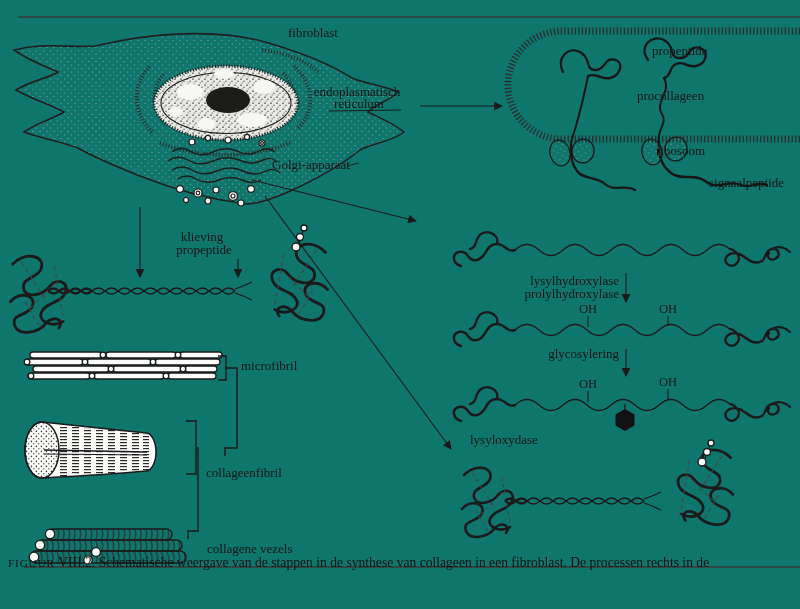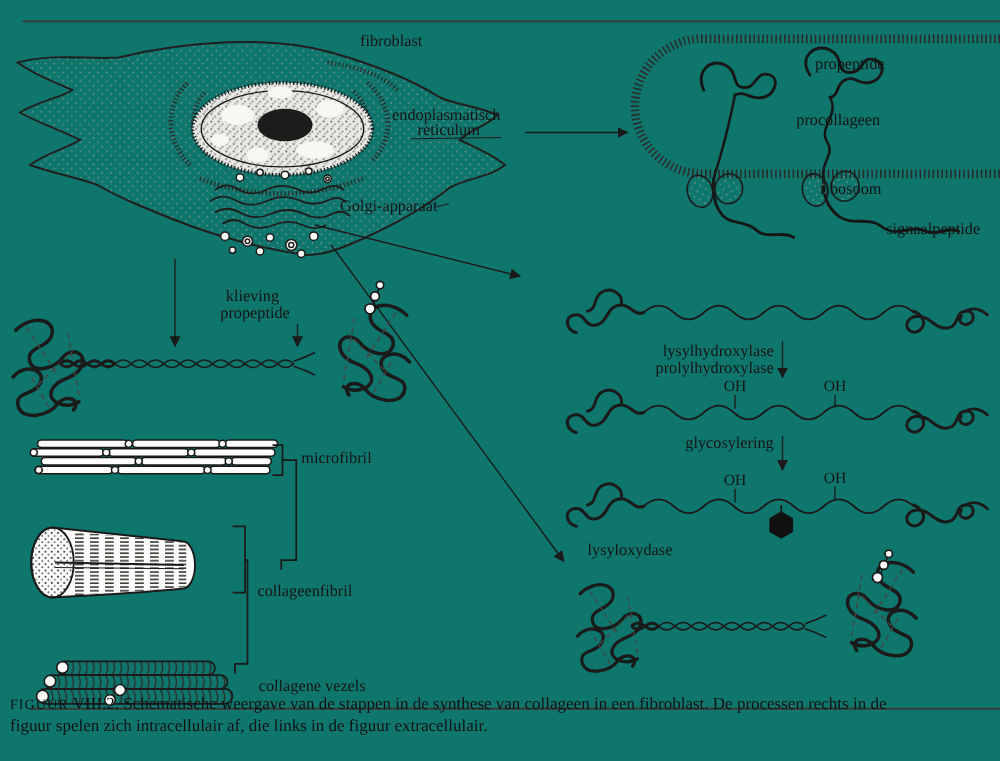--- a/index.html
+++ b/index.html
@@ -292,15 +292,14 @@
       <circle cx="707" cy="452" r="3.5" fill="#fdfdfb" stroke="#1a1a1a" stroke-width="1.4"></circle>
       <circle cx="711" cy="443" r="3" fill="#fdfdfb" stroke="#1a1a1a" stroke-width="1.4"></circle>
     </g>
   </g>
 
   <line x1="24" y1="567" x2="800" y2="567" stroke="#3a3a38" stroke-width="1.6"></line>
 </svg>
 
 <div id="caption">
   <div><span class="sc">FIGUUR</span>&nbsp;<span class="num">VIII.2.</span>&nbsp;<span>Schematische weergave van de stappen in de synthese van collageen in een fibroblast. De processen rechts in de</span></div>
-  <div><span>figuur spelen zich intracellulair af, die links in de figuur extracellulair.</span></div>
 </div>
 </div>
 
 </body></html>

